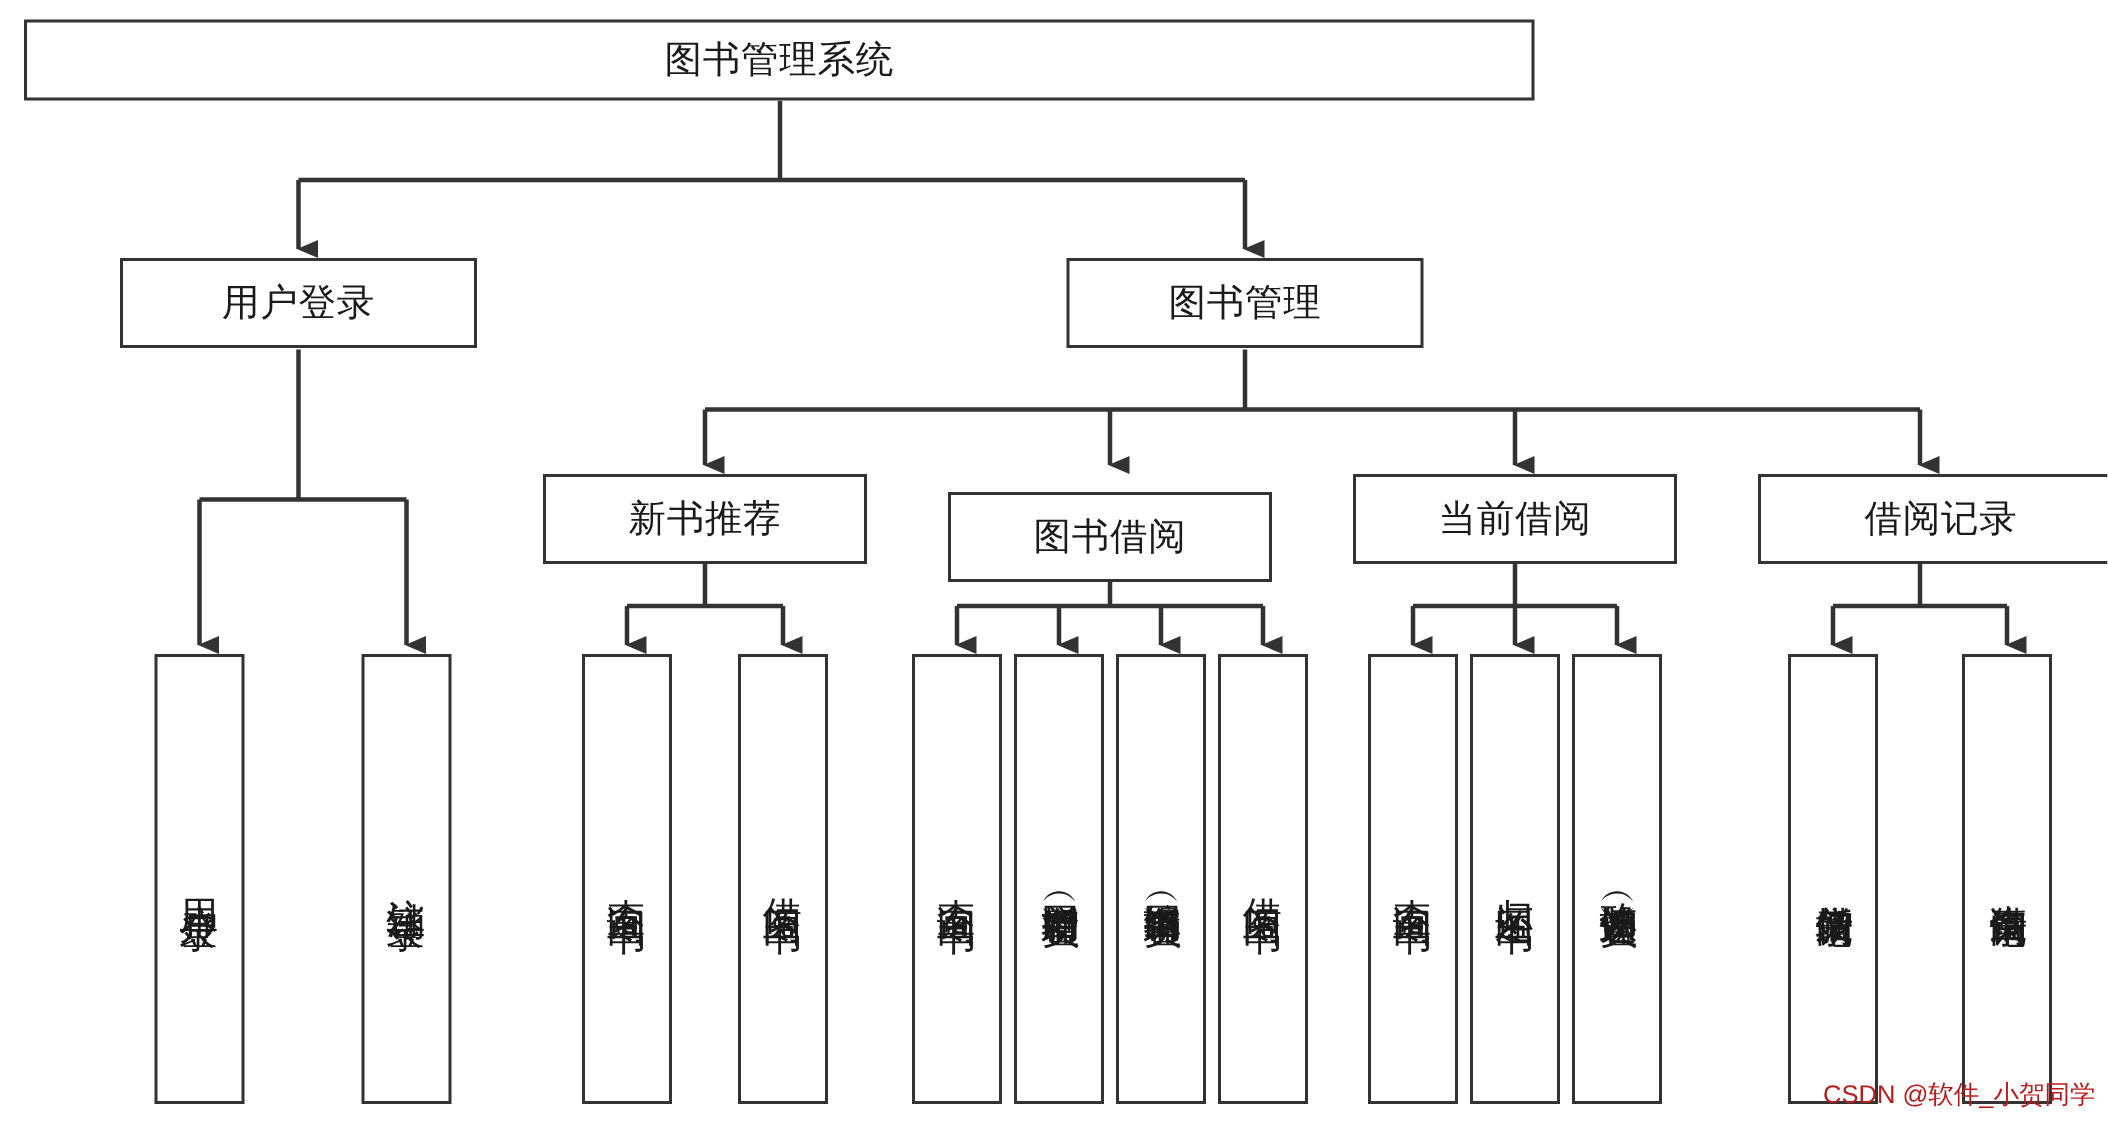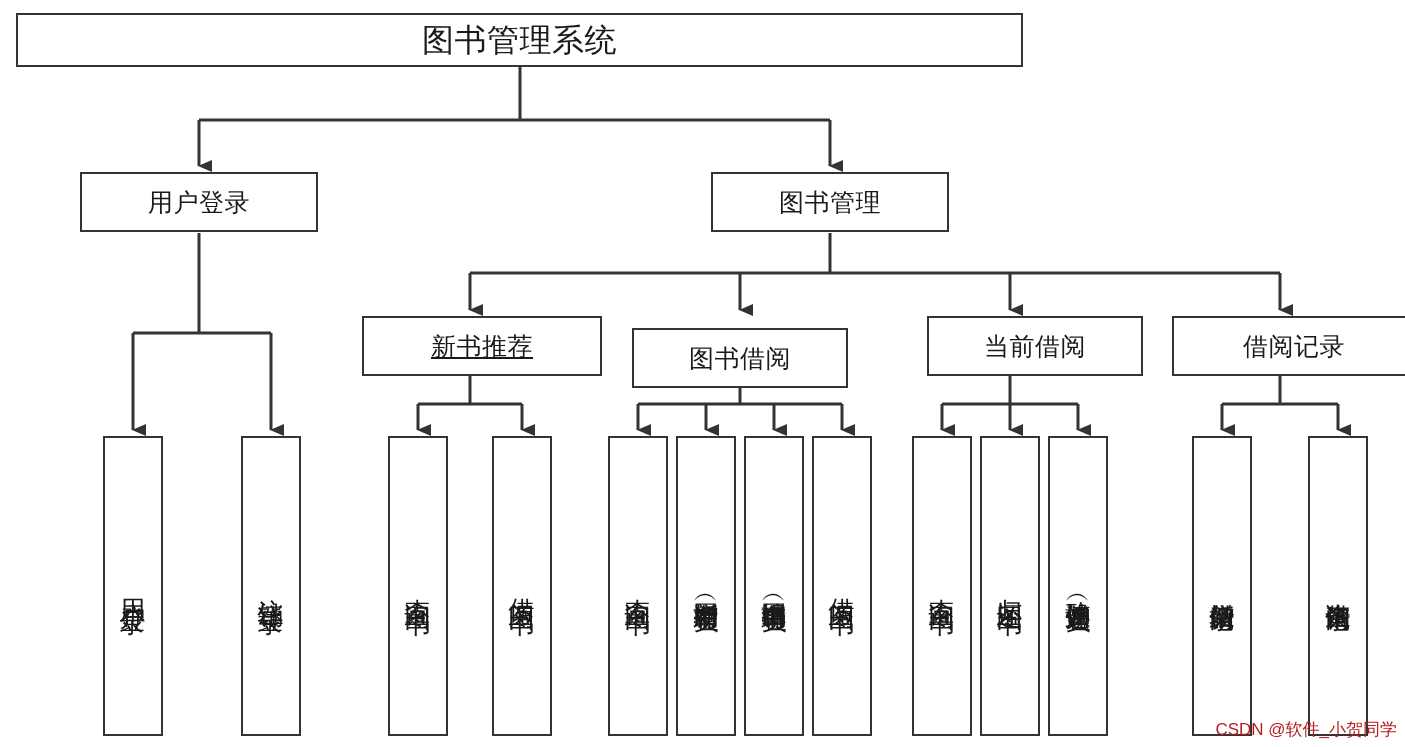--- a/index.html
+++ b/index.html
@@ -41,21 +41,21 @@
     letter-spacing: 0.5px;
   }
   
   .node.horiz {
     height: 60px;
   }
   .node.horiz .node-label {
     font-size: 25px;
   }
   .node.root .node-label {
-    font-size: 32px;
+    font-size: 25px;
   }
   
   .node.leaf {
     width: 60px;
     height: 300px;
     align-items: center;
     justify-content: center;
     padding: 4px 0;
   }
   .node.leaf .node-label {
@@ -141,27 +141,27 @@
     <span class="node-label">图书管理系统</span>
   </div>
 
   <div class="node horiz" style="left:80px; top:172px; width:238px;">
     <span class="node-label">用户登录</span>
   </div>
   <div class="node horiz" style="left:711px; top:172px; width:238px;">
     <span class="node-label">图书管理</span>
   </div>
 
-  <div class="node horiz" style="left:362px; top:316px; width:240px;text-decoration:underline;">
+  <div class="node horiz" style="left:362px; top:316px; width:216px;">
     <span class="node-label">新书推荐</span>
   </div>
   <div class="node horiz" style="left:632px; top:328px; width:216px;">
     <span class="node-label">图书借阅</span>
   </div>
-  <div class="node horiz" style="left:902px; top:316px; width:216px;margin-left:25px;">
+  <div class="node horiz" style="left:902px; top:316px; width:216px;">
     <span class="node-label">当前借阅</span>
   </div>
   <div class="node horiz" style="left:1172px; top:316px; width:244px;">
     <span class="node-label">借阅记录</span>
   </div>
 
   <div class="node leaf" style="left:103px; top:436px;">
     <span class="node-label">用户登录</span>
   </div>
   <div class="node leaf" style="left:241px; top:436px;">

